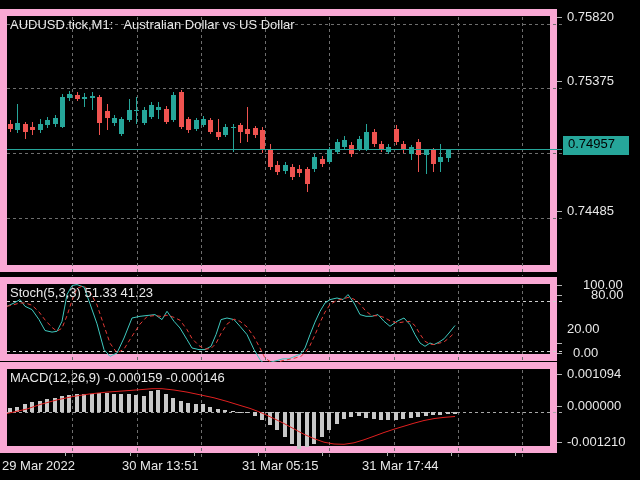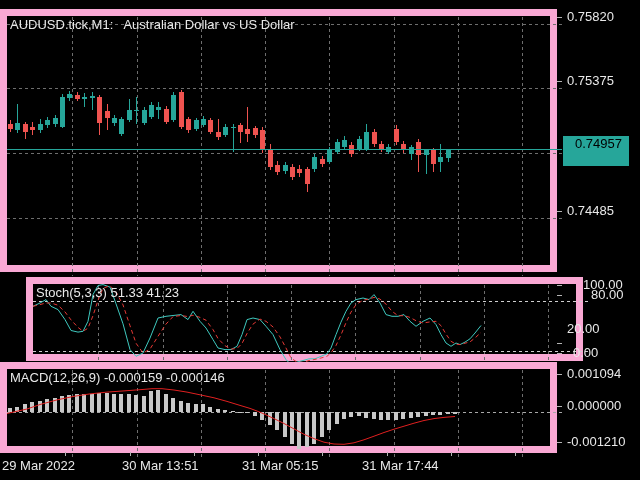--- a/index.html
+++ b/index.html
@@ -7,22 +7,22 @@
        font-family:"Liberation Sans",sans-serif;-webkit-font-smoothing:none;}
   .panel{position:absolute;left:0;width:557px;border:7px solid #f9a8d4;box-sizing:border-box;background:#000;}
   .panel svg{position:absolute;left:0;top:0;}
   .chart-label{position:absolute;left:3px;top:1px;color:#e8e8e8;font-size:13px;white-space:pre;z-index:5;}
   #price-axis{position:absolute;left:557px;top:0;width:83px;height:452px;}
   #time-axis{position:absolute;left:0;top:452px;width:580px;height:28px;}
   .axis-label{position:absolute;color:#e8e8e8;font-size:13px;white-space:pre;height:14px;line-height:14px;}
   .axis-tick{position:absolute;width:5px;height:1px;background:#b4b4b4;left:0;}
   .time-tick{position:absolute;width:1px;height:4px;background:#b4b4b4;top:0;}
   .time-label{position:absolute;top:6px;color:#e8e8e8;font-size:13px;white-space:pre;}
-  #bid-box{position:absolute;left:6px;width:66px;height:30px;background:#26a69a;color:#000;
-           font-size:13px;line-height:15px;padding-left:5px;box-sizing:border-box;text-align:center;}
+  #bid-box{position:absolute;left:6px;width:66px;height:19px;background:#26a69a;color:#000;
+           font-size:13px;line-height:15px;padding-left:5px;box-sizing:border-box;}
 </style>
 </head>
 <body>
 
 <div id="app">
 
   <div class="panel" id="main-panel" style="top:9px;height:263px;">
     <svg id="main-svg" width="555" height="261">
         <line x1="65.5" y1="1" x2="65.5" y2="260" stroke="#6e6e6e" stroke-width="1" shape-rendering="crispEdges" stroke-dasharray="3 3"></line>
         <line x1="130.5" y1="1" x2="130.5" y2="260" stroke="#6e6e6e" stroke-width="1" shape-rendering="crispEdges" stroke-dasharray="3 3"></line>
@@ -156,21 +156,21 @@
           <line x1="433.5" y1="128.0523255813951" x2="433.5" y2="155.95930232558163" stroke="#26a69a" stroke-width="1" shape-rendering="crispEdges"></line>
           <rect x="431" y="140.98837209302386" width="5" height="4.9418604651163776" fill="#26a69a" shape-rendering="crispEdges"></rect>
           <line x1="441.5" y1="132.9941860465115" x2="441.5" y2="145.93023255814023" stroke="#26a69a" stroke-width="1" shape-rendering="crispEdges"></line>
           <rect x="439" y="134.44767441860435" width="5" height="7.558139534884845" fill="#26a69a" shape-rendering="crispEdges"></rect>
         </g>
         <line x1="0" y1="133.43023255814063" x2="555" y2="133.43023255814063" stroke="#26a69a" stroke-width="1" shape-rendering="crispEdges"></line>
       </svg>
     <div class="chart-label">AUDUSD.tick,M1:   Australian Dollar vs US Dollar</div>
   </div>
 
-  <div class="panel" id="stoch-panel" style="top:277px;height:84px;margin-left:26px;">
+  <div class="panel" id="stoch-panel" style="top:277px;height:84px;">
     <svg id="stoch-svg" width="555" height="82">
         <line x1="65.5" y1="1" x2="65.5" y2="81" stroke="#6e6e6e" stroke-width="1" shape-rendering="crispEdges" stroke-dasharray="3 3"></line>
         <line x1="130.5" y1="1" x2="130.5" y2="81" stroke="#6e6e6e" stroke-width="1" shape-rendering="crispEdges" stroke-dasharray="3 3"></line>
         <line x1="194.5" y1="1" x2="194.5" y2="81" stroke="#6e6e6e" stroke-width="1" shape-rendering="crispEdges" stroke-dasharray="3 3"></line>
         <line x1="258.5" y1="1" x2="258.5" y2="81" stroke="#6e6e6e" stroke-width="1" shape-rendering="crispEdges" stroke-dasharray="3 3"></line>
         <line x1="322.5" y1="1" x2="322.5" y2="81" stroke="#6e6e6e" stroke-width="1" shape-rendering="crispEdges" stroke-dasharray="3 3"></line>
         <line x1="387.5" y1="1" x2="387.5" y2="81" stroke="#6e6e6e" stroke-width="1" shape-rendering="crispEdges" stroke-dasharray="3 3"></line>
         <line x1="451.5" y1="1" x2="451.5" y2="81" stroke="#6e6e6e" stroke-width="1" shape-rendering="crispEdges" stroke-dasharray="3 3"></line>
         <line x1="515.5" y1="1" x2="515.5" y2="81" stroke="#6e6e6e" stroke-width="1" shape-rendering="crispEdges" stroke-dasharray="3 3"></line>
         <line x1="0" y1="17.5" x2="555" y2="17.5" stroke="#cfcfcf" stroke-width="1" shape-rendering="crispEdges" stroke-dasharray="3 3"></line>

